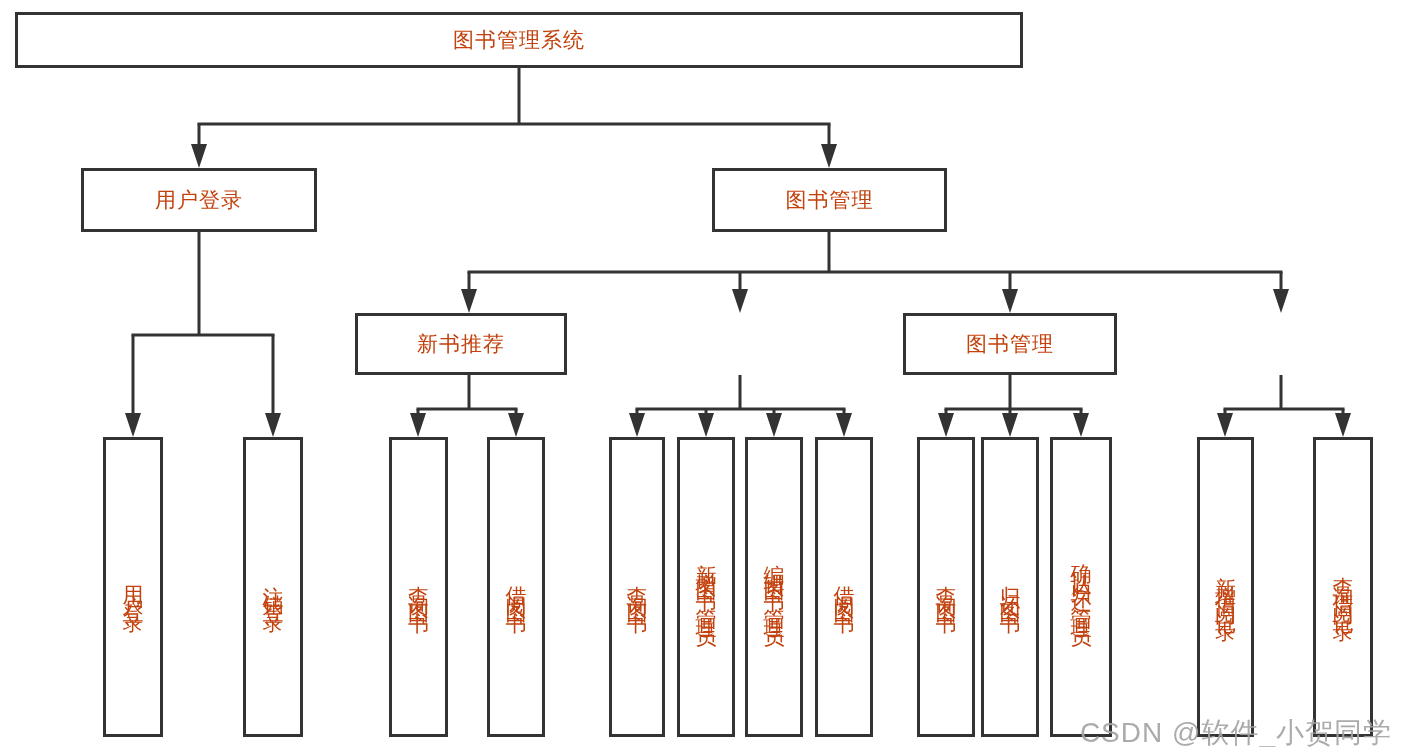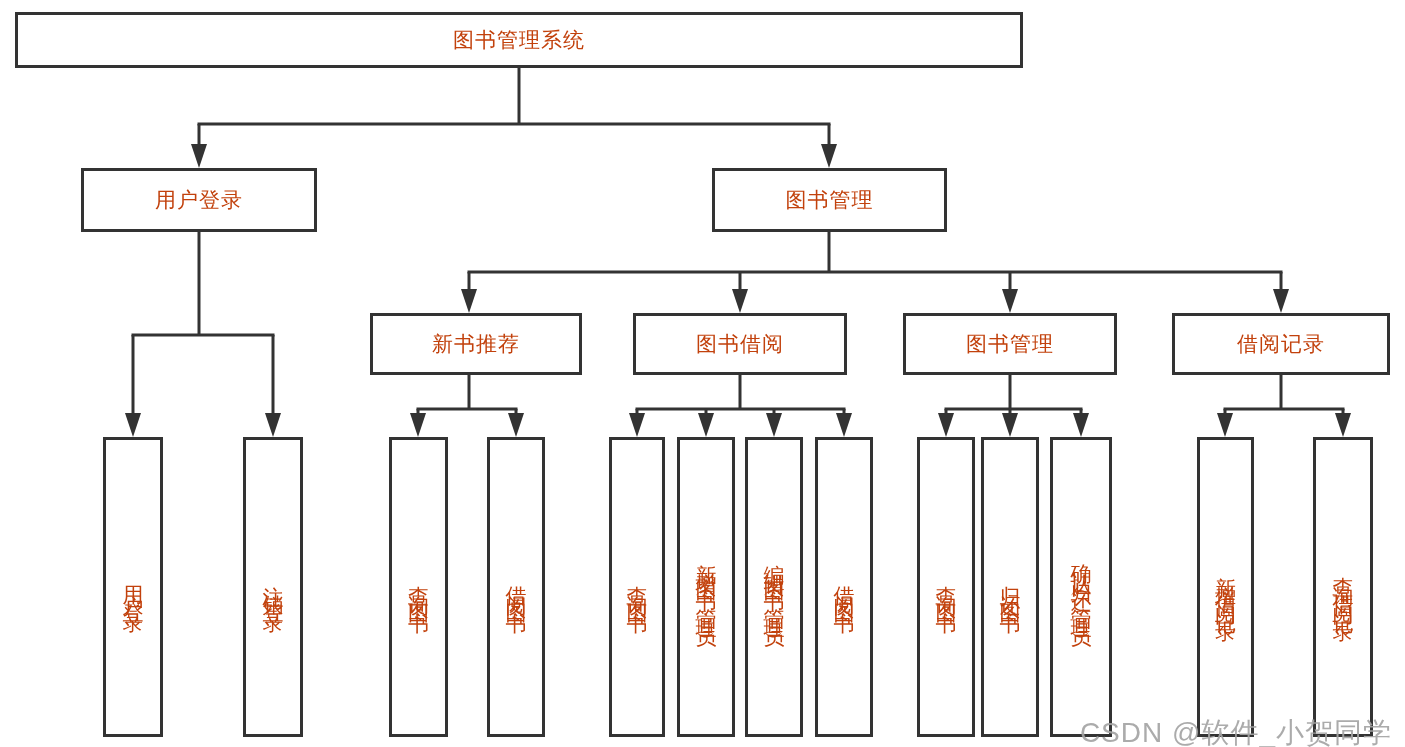--- a/index.html
+++ b/index.html
@@ -27,21 +27,21 @@
     text-orientation:mixed;
     letter-spacing:9px;
     font-size:21px;
     padding:4px 0;
   }
   .vbox span{white-space:nowrap;}
   
   .b-root   {left:15px;  top:12px;  width:1008px; height:56px;}
   .b-login  {left:81px;  top:168px; width:236px;  height:64px;}
   .b-mgmt   {left:712px; top:168px; width:235px;  height:64px;}
-  .b-newbook{left:370px; top:313px; width:212px;  height:62px;}
+  .b-newbook{left:355px; top:313px; width:212px;  height:62px;}
   .b-borrow {left:633px; top:313px; width:214px;  height:62px;}
   .b-current{left:903px; top:313px; width:214px;  height:62px;}
   .b-records{left:1172px;top:313px; width:218px;  height:62px;}
   
   .vbox{top:437px;height:300px;}
   .l-user   {left:103px; width:60px;}
   .l-logout {left:243px; width:60px;}
   .l-nbq    {left:389px; width:59px;}
   .l-nbb    {left:487px; width:58px;}
   .l-bbq    {left:609px; width:56px;}
@@ -144,29 +144,23 @@
   <div class="box hbox b-login">
     <span>用户登录</span>
   </div>
   <div class="box hbox b-mgmt">
     <span>图书管理</span>
   </div>
 
   <div class="box hbox b-newbook">
     <span>新书推荐</span>
   </div>
-  <div class="box hbox b-borrow">
-    <span>图书借阅</span>
-  </div>
   <div class="box hbox b-current">
     <span>图书管理</span>
   </div>
-  <div class="box hbox b-records">
-    <span>借阅记录</span>
-  </div>
 
   <div class="box vbox l-user">
     <span>用户登录</span>
   </div>
   <div class="box vbox l-logout">
     <span>注销登录</span>
   </div>
   <div class="box vbox l-nbq">
     <span>查询图书</span>
   </div>

